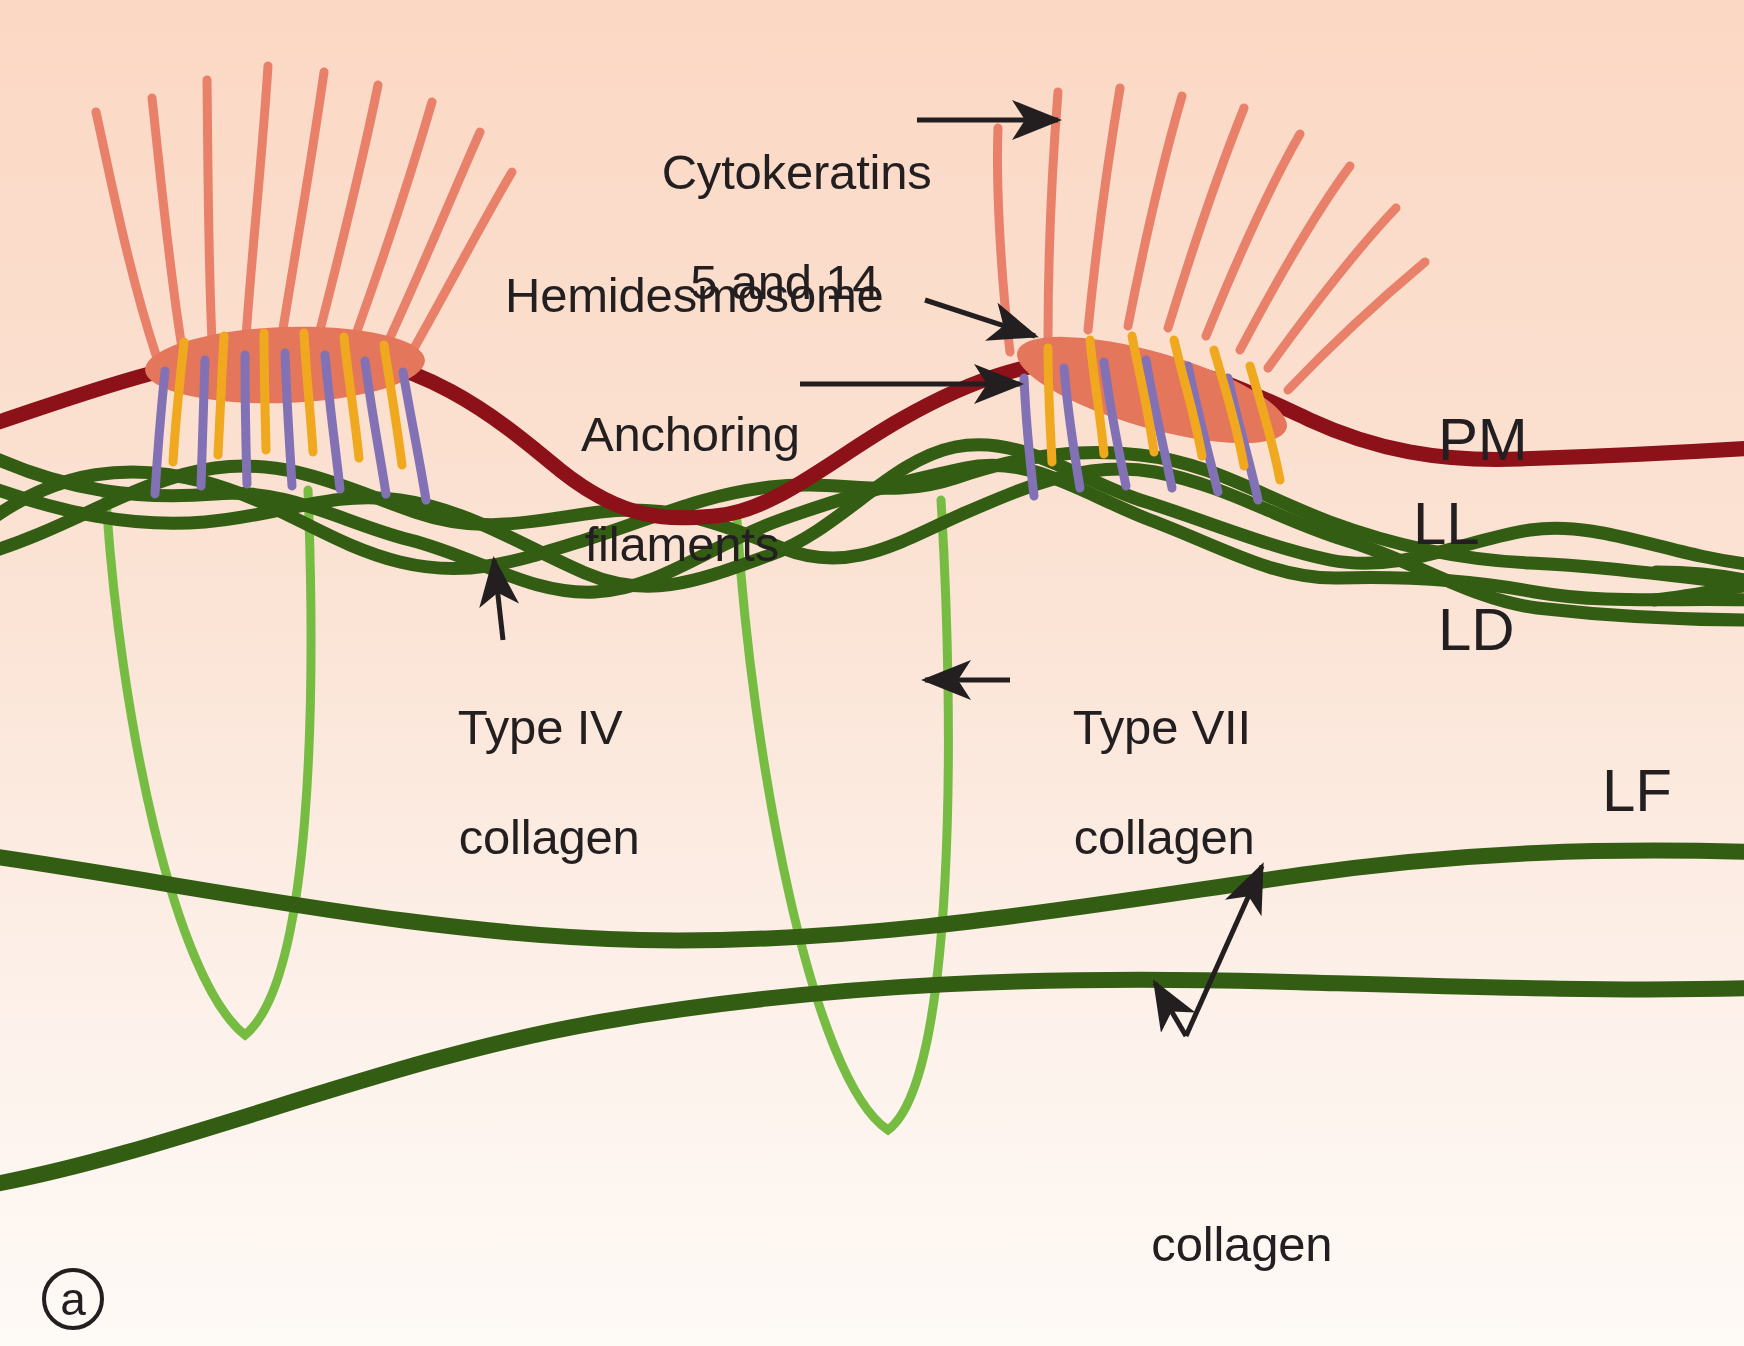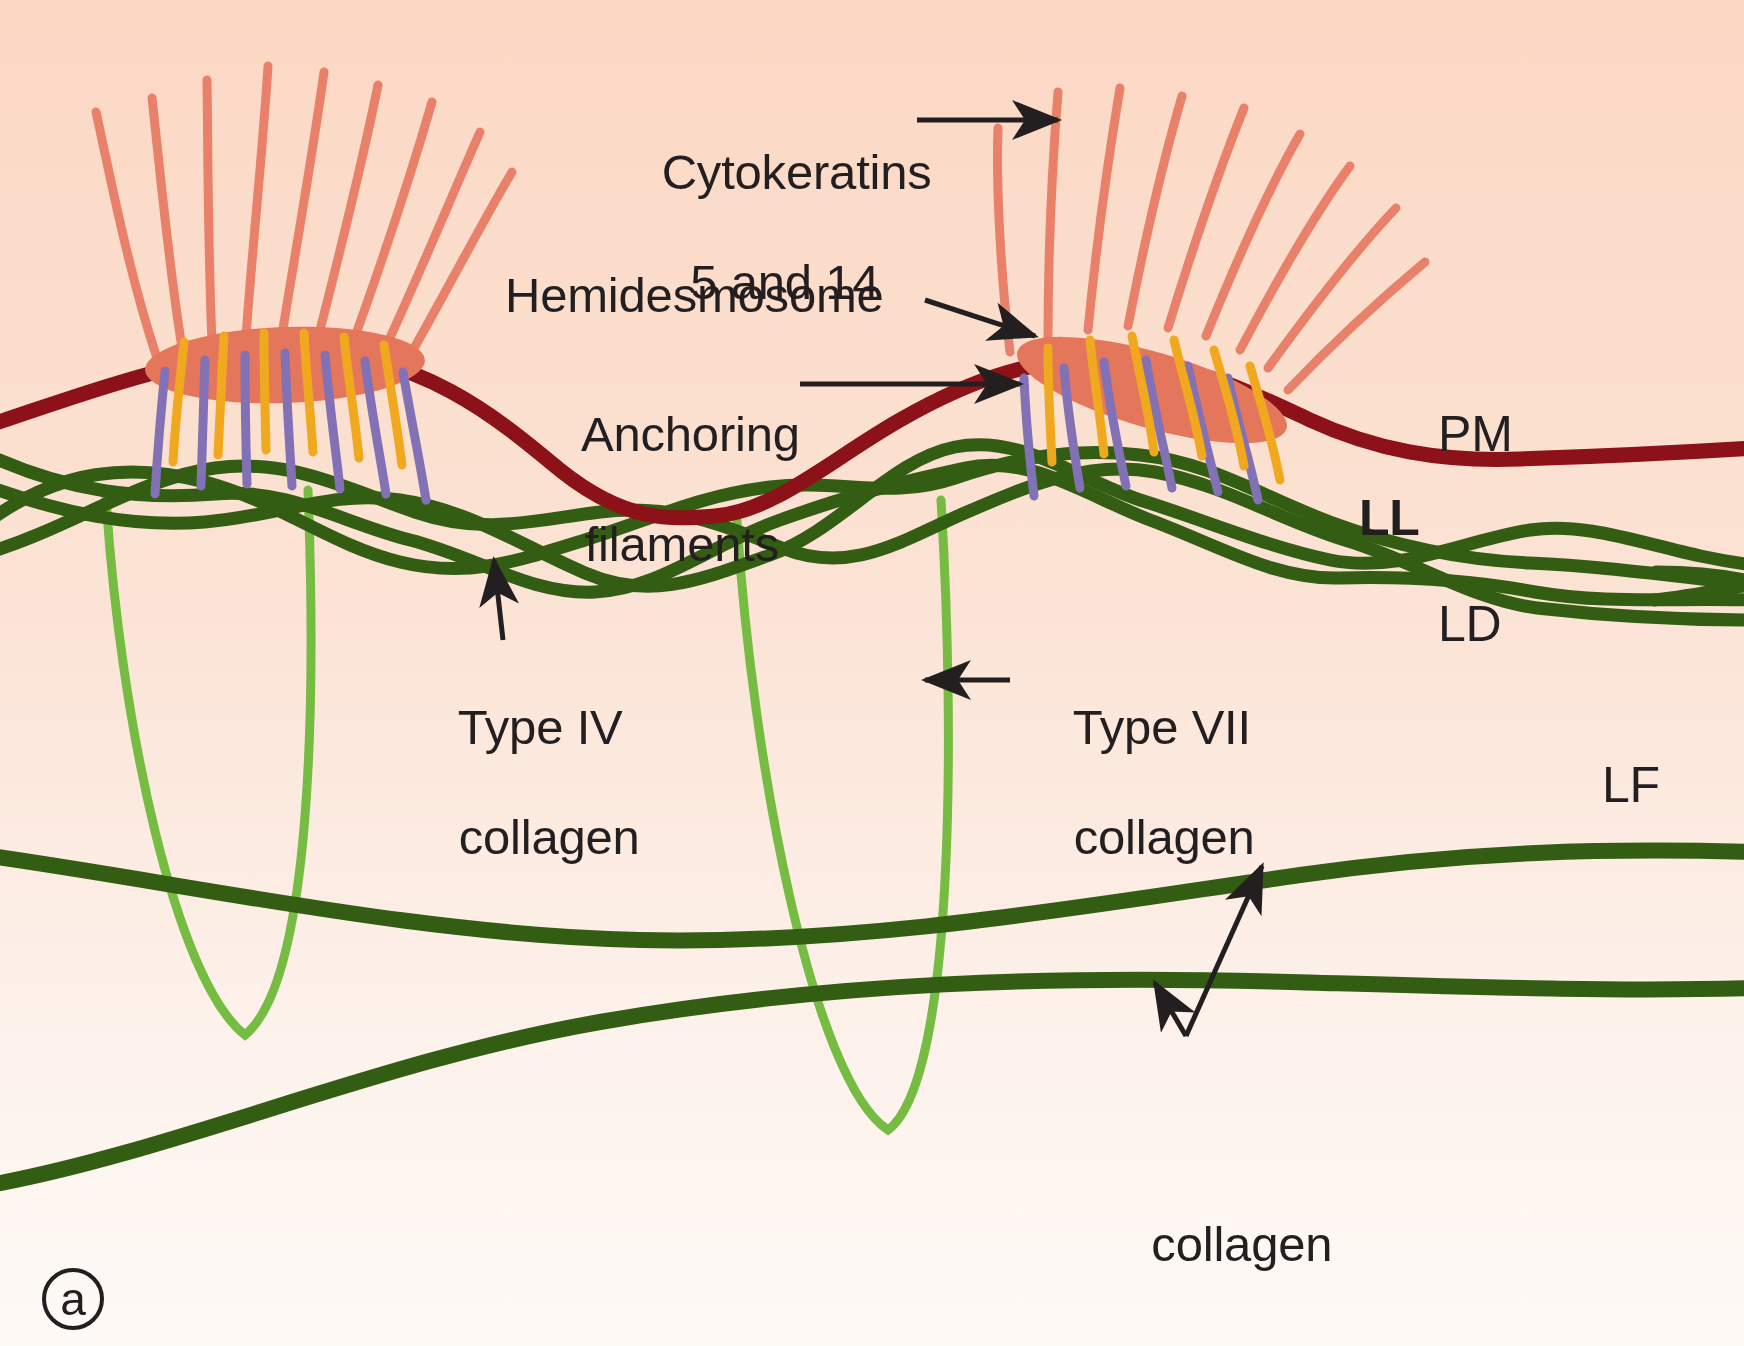--- a/index.html
+++ b/index.html
@@ -14,21 +14,21 @@
   .lbl{
     position:absolute;
     color:#231f20;
     font-family:"Liberation Sans","DejaVu Sans",sans-serif;
     font-size:49px;
     line-height:1.12;
     white-space:pre;
     letter-spacing:-0.2px;
   }
   .lbl.c{text-align:center;}
-  .abbr{font-size:50px;}
+  .abbr{font-size:60px;}
   .panel-letter{
     position:absolute;
     width:62px;height:62px;
     border:4px solid #231f20;
     border-radius:50%;
     box-sizing:border-box;
     display:flex;align-items:center;justify-content:center;
     font-size:46px;color:#231f20;
     background:transparent;
   }
@@ -205,19 +205,19 @@
     <span>Type VII</span><br>
     <span>collagen</span>
   </div>
 
   <div class="lbl c" style="left:1020px;top:1052px;width:390px;">
     <br>
     <span>collagen</span>
   </div>
 
   <div class="lbl abbr" style="left:1438px;top:406px;">PM</div>
-  <div class="lbl abbr" style="left:1359px;top:490px;font-weight:bold;">LL</div>
+  <div class="lbl abbr" style="left:1413px;top:490px;">LL</div>
   <div class="lbl abbr" style="left:1438px;top:548px;margin-top:48px;">LD</div>
   <div class="lbl abbr" style="left:1602px;top:757px;">LF</div>
 
   <div class="panel-letter" style="left:42px;top:1268px;">a</div>
 
 </div>
 
 </body></html>

